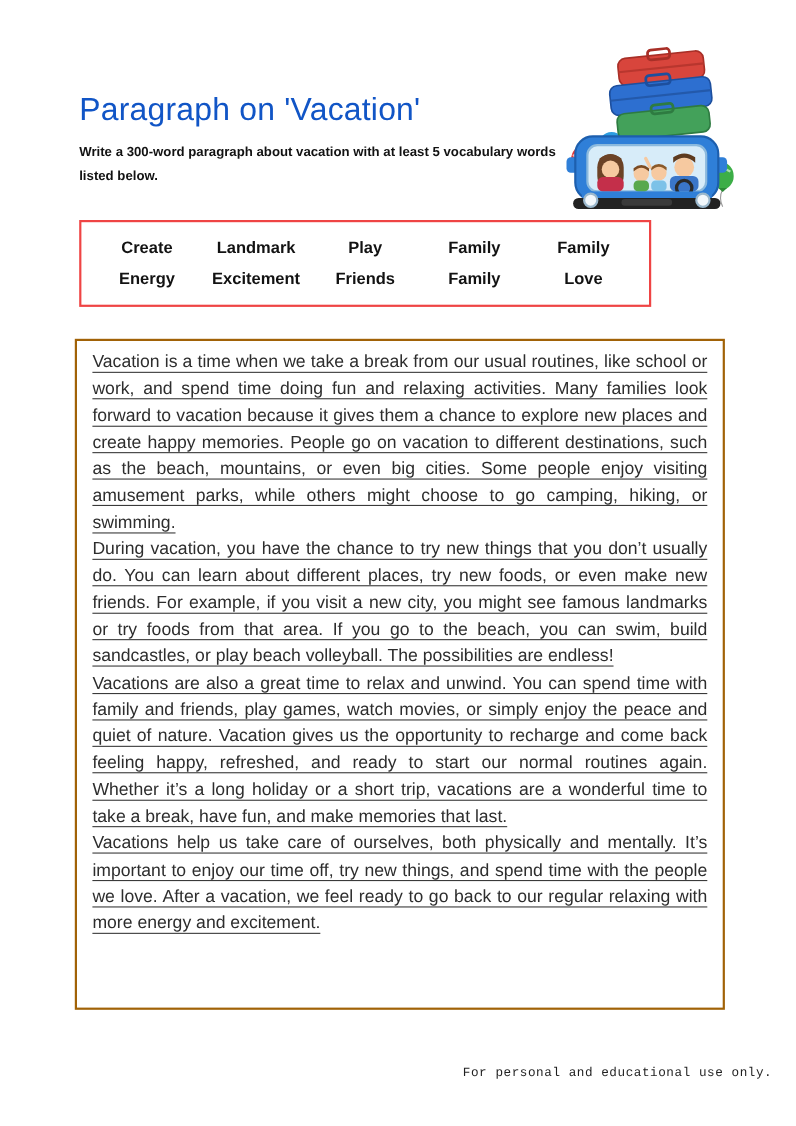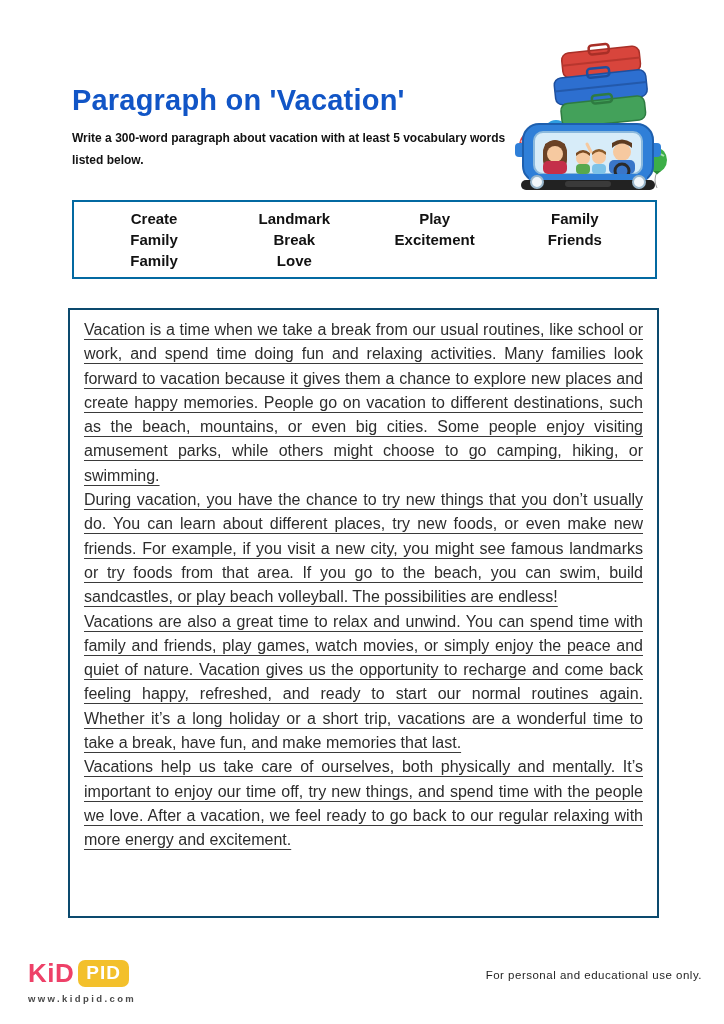--- a/index.html
+++ b/index.html
@@ -6,49 +6,49 @@
   html,body { background:#ffffff; }
   .page {
     position:relative;
     width:724px; height:1024px;
     background:#ffffff;
     font-family:"Liberation Sans", sans-serif;
     overflow:hidden;
   }
   .title {
     position:absolute; left:72px; top:84px;
-    font-size:29px; font-weight:700; letter-spacing:0.2px;
+    font-size:29px; font-weight:400; letter-spacing:0.2px;
     color:#1155c6;
   }
   .subtitle {
     position:absolute; left:72px; top:128px; width:448px;
     font-size:12px; font-weight:700; color:#121212;
     line-height:1.8;
   }
   .illustration {
     position:absolute; left:503px; top:40px;
     width:170px; height:150px;
   }
   .vocab-box {
     position:absolute; left:72px; top:200px;
-    width:585px; height:79px;
-    border:2px solid #0369a1;
+    width:520px; height:79px;
+    border:2px solid #ef4444;
     display:grid;
-    grid-template-columns:repeat(4, 1fr);
+    grid-template-columns:repeat(5, 1fr);
     align-content:space-evenly;
     justify-items:center;
     padding:4px 10px;
   }
   .vocab-word {
     font-size:15px; font-weight:700; color:#121212;
   }
   .essay-box {
     position:absolute; left:68px; top:308px;
     width:591px; height:610px;
-    border:2px solid #0c4a6e;
+    border:2px solid #a16207;
     padding:8px 14px 0 14px;
     overflow:hidden;
   }
   .essay-box p {
     font-size:16px; line-height:24.3px;
     color:#2d2d2d;
     text-align:justify;
     text-decoration:underline;
     text-decoration-thickness:1px;
     text-underline-offset:4px;
@@ -64,21 +64,21 @@
   .logo-pid {
     background:#f3c02b; color:#ffffff; font-weight:800; font-size:19px;
     padding:2px 8px 3px 8px; border-radius:7px; letter-spacing:1px;
   }
   .logo-site {
     margin-top:4px; font-size:9.5px; letter-spacing:2.4px; color:#4a4a4a;
     font-weight:700;
   }
   .footer-note {
     position:absolute; right:22px; top:966px;
-    font-family:Liberation Sans, sans-serif;
+    font-family:Liberation Mono, monospace;
     font-size:11.5px; color:#1f1f1f;
     line-height:1.7; letter-spacing:0.5px;
   }
   .footer-note a {
     color:#1f1f1f; text-decoration:underline; cursor:pointer;
   }
 </style>
 </head>
 <body>
 
@@ -163,39 +163,32 @@
       <rect x="62" y="141" width="46" height="6" rx="3" fill="#3a3a3a"></rect>
     </g>
   </svg>
 
   <div class="vocab-box">
     <span class="vocab-word">Create</span>
     <span class="vocab-word">Landmark</span>
     <span class="vocab-word">Play</span>
     <span class="vocab-word">Family</span>
     <span class="vocab-word">Family</span>
-    <span class="vocab-word">Break</span>
+    <span class="vocab-word">Energy</span>
     <span class="vocab-word">Excitement</span>
     <span class="vocab-word">Friends</span>
     <span class="vocab-word">Family</span>
     <span class="vocab-word">Love</span>
   </div>
 
   <div class="essay-box">
     <p>Vacation is a time when we take a break from our usual routines, like school or work, and spend time doing fun and relaxing activities. Many families look forward to vacation because it gives them a chance to explore new places and create happy memories. People go on vacation to different destinations, such as the beach, mountains, or even big cities. Some people enjoy visiting amusement parks, while others might choose to go camping, hiking, or swimming.</p>
     <p>During vacation, you have the chance to try new things that you don’t usually do. You can learn about different places, try new foods, or even make new friends. For example, if you visit a new city, you might see famous landmarks or try foods from that area. If you go to the beach, you can swim, build sandcastles, or play beach volleyball. The possibilities are endless!</p>
     <p>Vacations are also a great time to relax and unwind. You can spend time with family and friends, play games, watch movies, or simply enjoy the peace and quiet of nature. Vacation gives us the opportunity to recharge and come back feeling happy, refreshed, and ready to start our normal routines again. Whether it’s a long holiday or a short trip, vacations are a wonderful time to take a break, have fun, and make memories that last.</p>
     <p>Vacations help us take care of ourselves, both physically and mentally. It’s important to enjoy our time off, try new things, and spend time with the people we love. After a vacation, we feel ready to go back to our regular relaxing with more energy and excitement.</p>
   </div>
 
-  <div class="footer-logo">
-    <div class="logo-row">
-      <span class="logo-kid">KiD</span>
-      <span class="logo-pid">PID</span>
-    </div>
-    <div class="logo-site">www.kidpid.com</div>
-  </div>
 
   <div class="footer-note">
     <div>For personal and educational use only.</div>
   </div>
 
 </div>
 
 </body></html>

